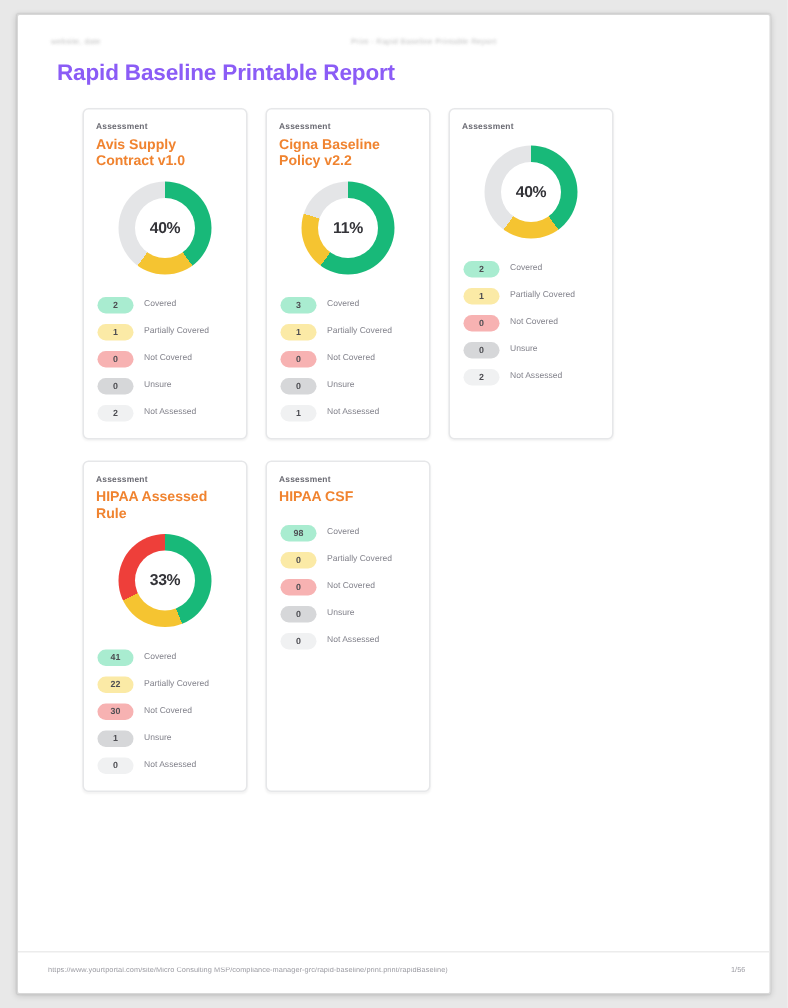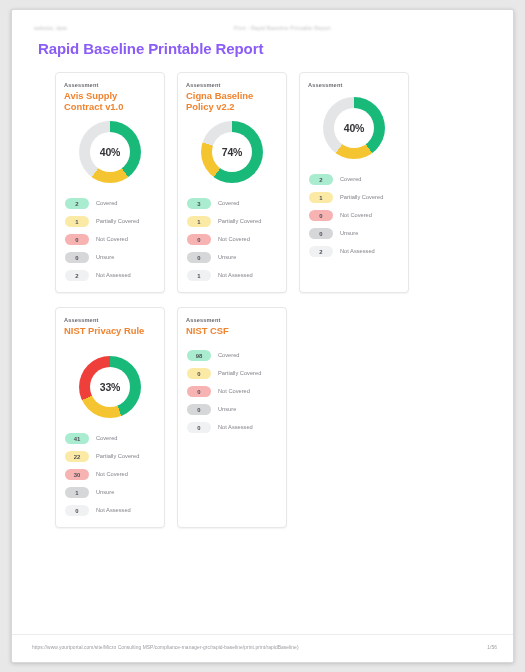--- a/index.html
+++ b/index.html
@@ -221,21 +221,21 @@
             <div class="stat-label">Not Assessed</div>
           </div>
         </div>
       </div>
       <div class="card">
         <div class="card-kicker">Assessment</div>
         <div class="card-name">Cigna Baseline Policy v2.2</div>
         <div class="donut-wrap">
           <div class="donut" style="background:conic-gradient(#18b979 0.00% 60.00%, #f5c431 60.00% 80.00%, #e4e5e7 80.00% 100.00%)">
             <div class="hole">
-              <span class="pct">74%</span>
+              <span class="pct">11%</span>
             </div>
           </div>
         </div>
         <div class="stats">
           <div class="stat-row">
             <div class="pill" style="background:#a9ecd0">3</div>
             <div class="stat-label">Covered</div>
           </div>
           <div class="stat-row">
             <div class="pill" style="background:#fbeaa6">1</div>
@@ -282,21 +282,21 @@
             <div class="stat-label">Unsure</div>
           </div>
           <div class="stat-row">
             <div class="pill" style="background:#f0f1f2">2</div>
             <div class="stat-label">Not Assessed</div>
           </div>
         </div>
       </div>
       <div class="card">
         <div class="card-kicker">Assessment</div>
-        <div class="card-name">NIST Privacy Rule</div>
+        <div class="card-name">HIPAA Assessed Rule</div>
         <div class="donut-wrap">
           <div class="donut" style="background:conic-gradient(#18b979 0.00% 44.00%, #f5c431 44.00% 68.00%, #ee3f3a 68.00% 100.00%)">
             <div class="hole">
               <span class="pct">33%</span>
             </div>
           </div>
         </div>
         <div class="stats">
           <div class="stat-row">
             <div class="pill" style="background:#a9ecd0">41</div>
@@ -315,21 +315,21 @@
             <div class="stat-label">Unsure</div>
           </div>
           <div class="stat-row">
             <div class="pill" style="background:#f0f1f2">0</div>
             <div class="stat-label">Not Assessed</div>
           </div>
         </div>
       </div>
       <div class="card">
         <div class="card-kicker">Assessment</div>
-        <div class="card-name">NIST CSF</div>
+        <div class="card-name">HIPAA CSF</div>
         <div class="stats">
           <div class="stat-row">
             <div class="pill" style="background:#a9ecd0">98</div>
             <div class="stat-label">Covered</div>
           </div>
           <div class="stat-row">
             <div class="pill" style="background:#fbeaa6">0</div>
             <div class="stat-label">Partially Covered</div>
           </div>
           <div class="stat-row">

